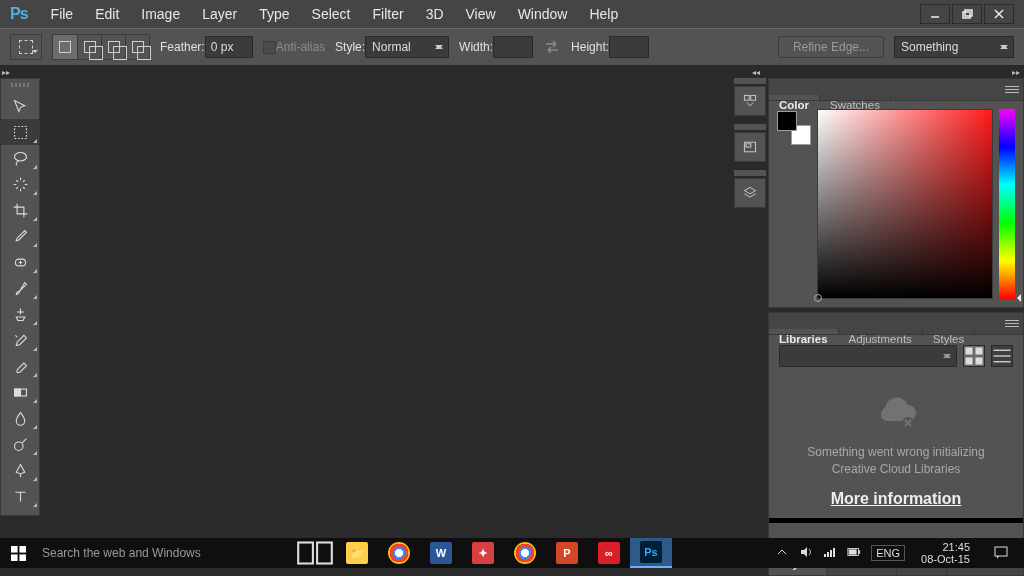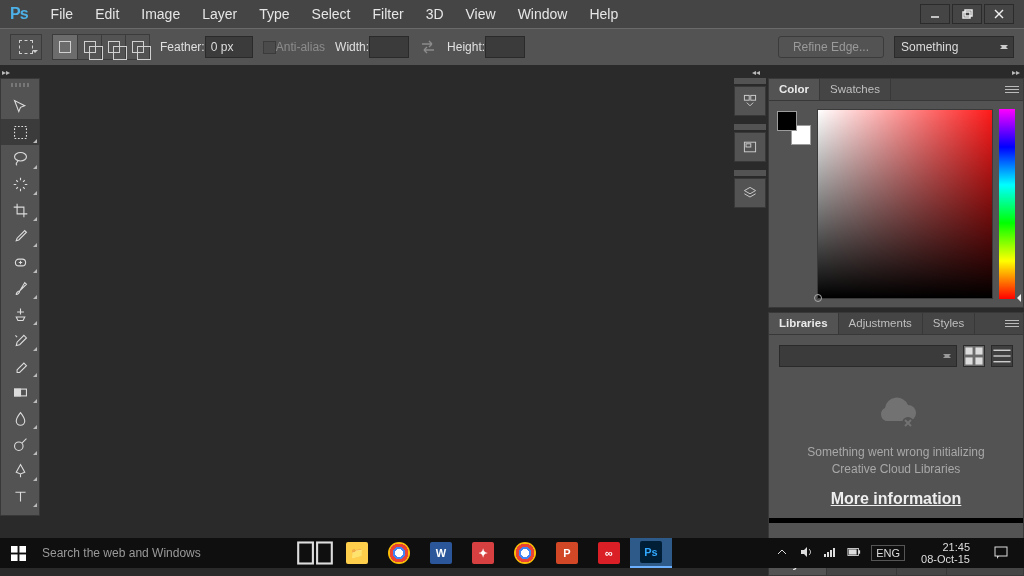--- a/index.html
+++ b/index.html
@@ -57,21 +57,21 @@
 .dock .dbtn { width:32px; height:30px; background:#535353; margin-bottom:8px; display:flex; align-items:center; justify-content:center; border:1px solid #383838; }
 .dock svg { width:16px; height:16px; stroke:#ccc; fill:none; stroke-width:1.2; }
 
 .midexp { position:absolute; right:264px; top:2px; font-size:8px; color:#bbb; }
 .rightexp { position:absolute; right:4px; top:2px; font-size:8px; color:#bbb; }
 
 
 .rightcol { position:absolute; right:0; top:12px; width:256px; bottom:0; display:flex; flex-direction:column; gap:4px; }
 .panel { background:#535353; border:1px solid #383838; display:flex; flex-direction:column; }
 .panel-tabs { height:22px; background:#454545; display:flex; align-items:stretch; border-bottom:1px solid #383838; position:relative; }
-.panel-tabs .ptab { padding:4px 10px 0; font-size:11.5px; color:#bfbfbf; border-right:1px solid #383838; }
+.panel-tabs .ptab { padding:4px 10px 0; font-size:11.5px; color:#bfbfbf; border-right:1px solid #383838;margin-top:16px; }
 .panel-tabs .ptab.active { background:#535353; color:#eaeaea; font-weight:600; }
 .panel-tabs .pmenu { position:absolute; right:4px; top:5px; width:14px; height:10px; }
 .panel-tabs .pmenu span { display:block; height:1px; background:#bbb; margin:2px 0; }
 
 
 .color-body { padding:8px; display:flex; gap:6px; }
 .fgbg { width:34px; height:34px; position:relative; flex:0 0 34px; margin-top:2px; }
 .fgbg .fg { position:absolute; width:20px; height:20px; background:#000; border:1px solid #9c9c9c; left:0; top:0; z-index:2; }
 .fgbg .bg { position:absolute; width:20px; height:20px; background:#fff; border:1px solid #9c9c9c; right:0; bottom:0; }
 .sat { flex:1; height:190px; background:
@@ -175,20 +175,24 @@
         <div class="sq sq2"></div>
       </div>
   </div>
   <div class="opt-group">
     <span class="opt-label">Feather:</span>
     <input class="opt-input" value="0 px" style="">
   </div>
   <div class="opt-group">
     <span class="opt-check"></span>
     <span class="opt-label" style="color:#8c8c8c">Anti-alias</span>
+  </div>
+  <div class="opt-group">
+    <span class="opt-label">Style:</span>
+    <div class="opt-select">Normal</div>
   </div>
   <div class="opt-group" style="color:#8c8c8c">
     <span class="opt-label">Width:</span>
     <input class="opt-input" style="width: 40px;" disabled="">
   </div>
   <div class="swap-wh">
     <svg viewBox="0 0 18 18" stroke="#8c8c8c" fill="none" stroke-width="1.4">
         <path d="M3 6h10m0 0l-3-3m3 3l-3 3M15 12H5m0 0l3 3m-3-3l3-3"></path>
       </svg>
   </div>

